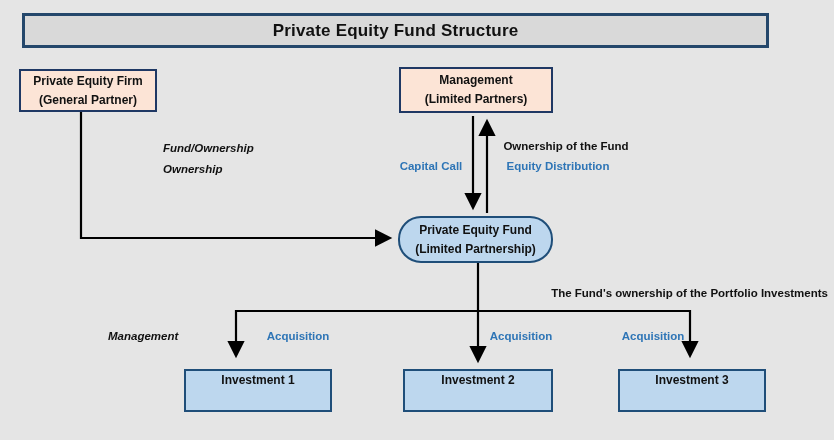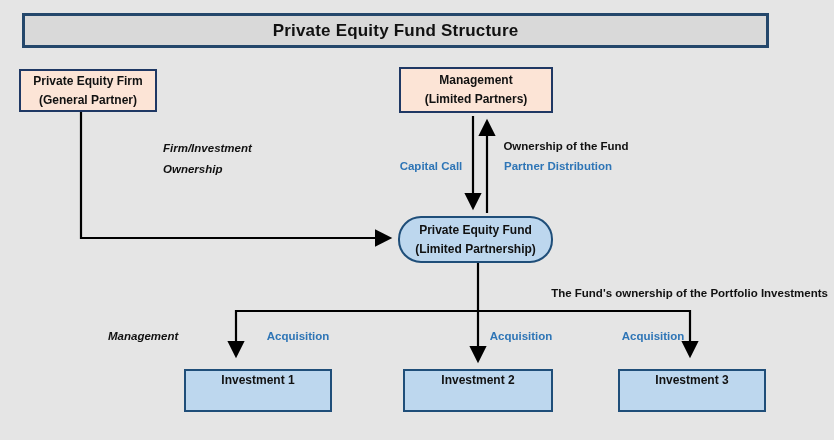--- a/index.html
+++ b/index.html
@@ -122,29 +122,29 @@
     <span>Investment 1</span>
   </div>
   <div class="node blue node-inv node-inv2">
     <span>Investment 2</span>
   </div>
   <div class="node blue node-inv node-inv3">
     <span>Investment 3</span>
   </div>
 
   <div class="lbl lbl-italic lbl-management">
-    <div>Firm/Investment</div>
+    <div>Fund/Ownership</div>
     <div>Ownership</div>
   </div>
 
   <div class="lbl lbl-blue lbl-center lbl-capital-call">Capital Call</div>
 
   <div class="lbl lbl-center lbl-ownership">Ownership of the Fund</div>
 
-  <div class="lbl lbl-blue lbl-center lbl-distribution">Partner Distribution</div>
+  <div class="lbl lbl-blue lbl-center lbl-distribution">Equity Distribution</div>
 
   <div class="lbl lbl-fund-ownership">The Fund's ownership of the Portfolio Investments</div>
 
   <div class="lbl lbl-italic lbl-portfolio">Management</div>
 
   <div class="lbl lbl-blue lbl-center lbl-acq1">Acquisition</div>
   <div class="lbl lbl-blue lbl-center lbl-acq2">Acquisition</div>
   <div class="lbl lbl-blue lbl-center lbl-acq3">Acquisition</div>
 
 </div>

